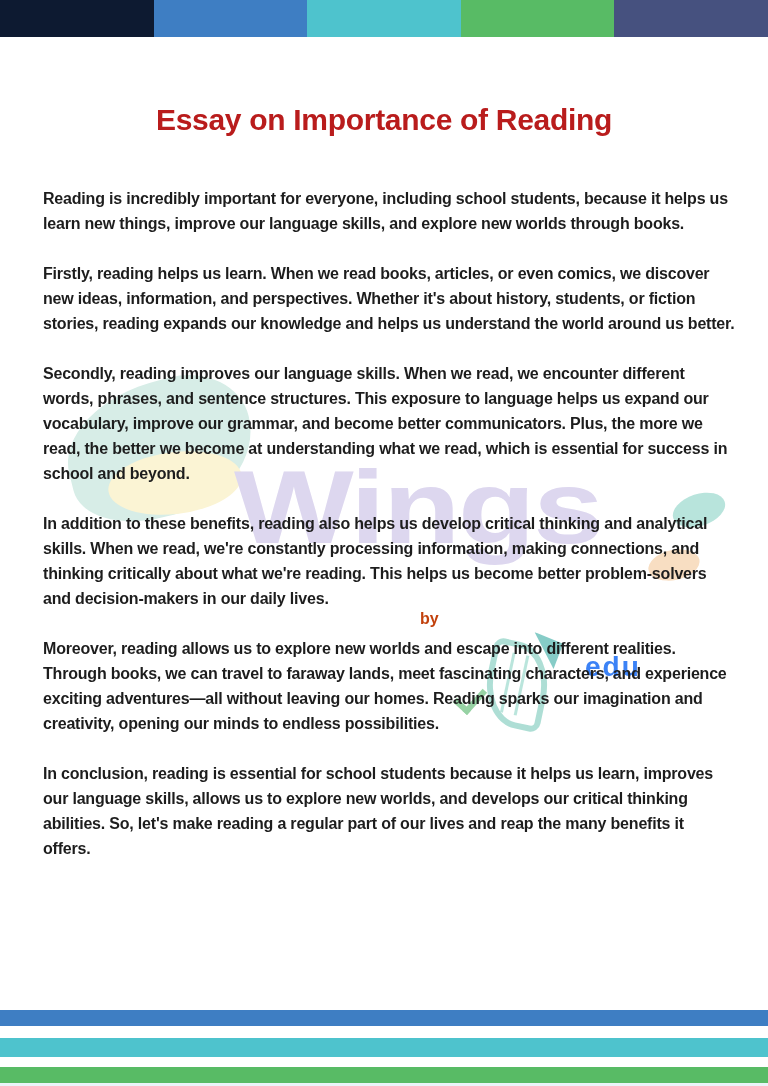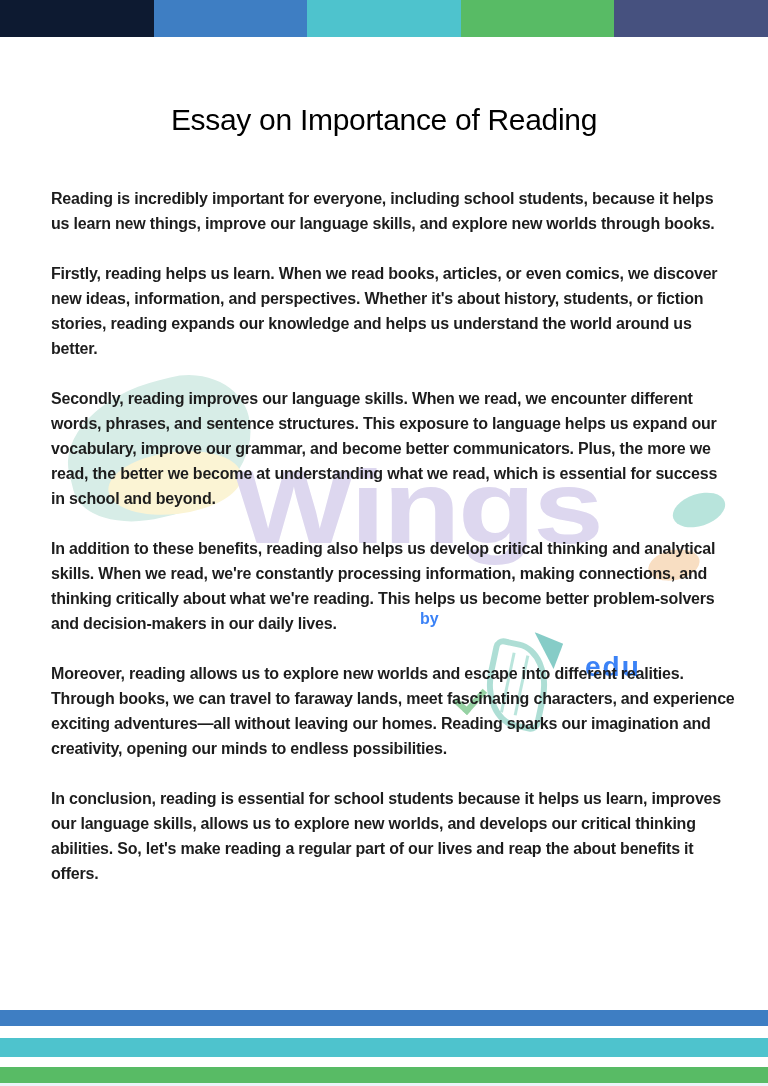--- a/index.html
+++ b/index.html
@@ -73,26 +73,26 @@
   .wm-leaf-check{
     position:absolute;left:455px;top:688px;width:24px;height:13px;
     border-left:6px solid #6cc07e;border-bottom:6px solid #6cc07e;
     transform:rotate(-48deg);opacity:.7;
   }
   
   .content{position:absolute;inset:0;z-index:2;}
   .essay-title{
     margin:103px 0 0 0;
     text-align:center;
-    font-size:30px;font-weight:400;letter-spacing:-0.3px;
-    color:#000000;
+    font-size:30px;font-weight:700;letter-spacing:-0.3px;
+    color:#b91c1c;
   }
   .paragraphs{margin:49px 33px 0 43px;max-width:692px;}
   .para{
-    margin:0 0 25px 8px;
+    margin:0 0 25px 0;
     font-size:16px;font-weight:700;
     line-height:25px;letter-spacing:-0.2px;
     color:#1d1d1d;
   }
   
   .footbar{position:absolute;left:0;width:768px;z-index:3;}
   .footbar.b1{top:1010px;height:16px;}
   .footbar.b2{top:1038px;height:19px;}
   .footbar.b3{top:1067px;height:16px;}
   .footstrip{
@@ -112,39 +112,39 @@
     <div class="seg" style="background: rgb(88, 187, 101);"></div>
     <div class="seg" style="background: rgb(70, 81, 127);"></div>
   </div>
 
   <div class="watermark">
     <div class="wm-blob-mint"></div>
     <div class="wm-blob-yellow"></div>
     <div class="wm-crescent-teal"></div>
     <div class="wm-crescent-peach"></div>
     <div class="wm-brand" style="color: rgb(221, 215, 239);">Wings</div>
-    <div class="wm-by" style="color: #3b82f6;">by</div>
+    <div class="wm-by" style="color: #c2410c;">by</div>
     <div class="wm-org2" style="color: #3b82f6; margin-left: 40px;">edu</div>
     <div class="wm-leaf">
       <div class="vein v1"></div>
       <div class="vein v2"></div>
     </div>
     <div class="wm-leaf-wedge"></div>
     <div class="wm-leaf-check"></div>
   </div>
 
   <div class="content">
     <h1 class="essay-title">Essay on Importance of Reading</h1>
     <div class="paragraphs">
       <p class="para">Reading is incredibly important for everyone, including school students, because it helps us learn new things, improve our language skills, and explore new worlds through books.</p>
       <p class="para">Firstly, reading helps us learn. When we read books, articles, or even comics, we discover new ideas, information, and perspectives. Whether it's about history, students, or fiction stories, reading expands our knowledge and helps us understand the world around us better.</p>
       <p class="para">Secondly, reading improves our language skills. When we read, we encounter different words, phrases, and sentence structures. This exposure to language helps us expand our vocabulary, improve our grammar, and become better communicators. Plus, the more we read, the better we become at understanding what we read, which is essential for success in school and beyond.</p>
       <p class="para">In addition to these benefits, reading also helps us develop critical thinking and analytical skills. When we read, we're constantly processing information, making connections, and thinking critically about what we're reading. This helps us become better problem-solvers and decision-makers in our daily lives.</p>
       <p class="para">Moreover, reading allows us to explore new worlds and escape into different realities. Through books, we can travel to faraway lands, meet fascinating characters, and experience exciting adventures—all without leaving our homes. Reading sparks our imagination and creativity, opening our minds to endless possibilities.</p>
-      <p class="para">In conclusion, reading is essential for school students because it helps us learn, improves our language skills, allows us to explore new worlds, and develops our critical thinking abilities. So, let's make reading a regular part of our lives and reap the about benefits it offers.</p>
+      <p class="para">In conclusion, reading is essential for school students because it helps us learn, improves our language skills, allows us to explore new worlds, and develops our critical thinking abilities. So, let's make reading a regular part of our lives and reap the many benefits it offers.</p>
     </div>
   </div>
 
   <div class="footbar b1" style="background: rgb(62, 126, 195);"></div>
   <div class="footbar b2" style="background: rgb(78, 195, 205);"></div>
   <div class="footbar b3" style="background: rgb(88, 187, 101);"></div>
   <div class="footstrip"></div>
 
 </div>
 

